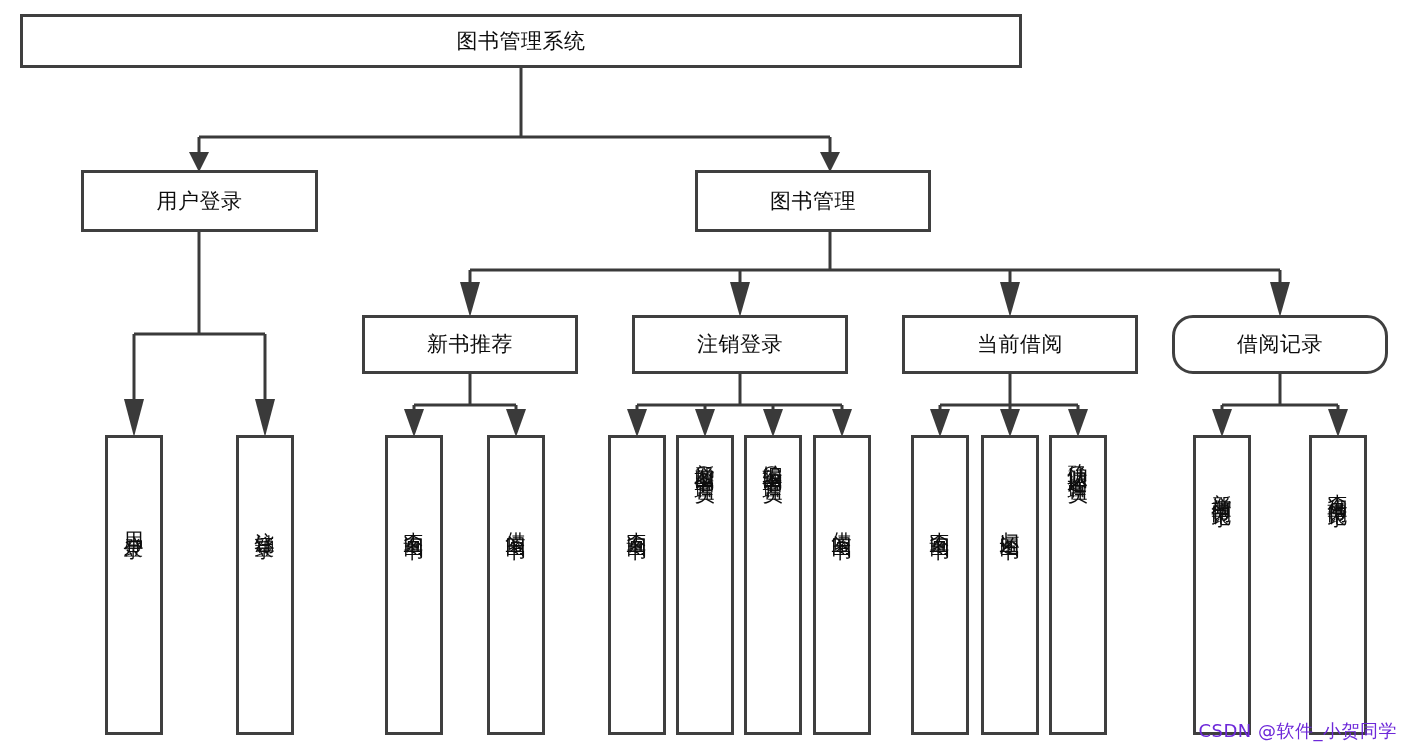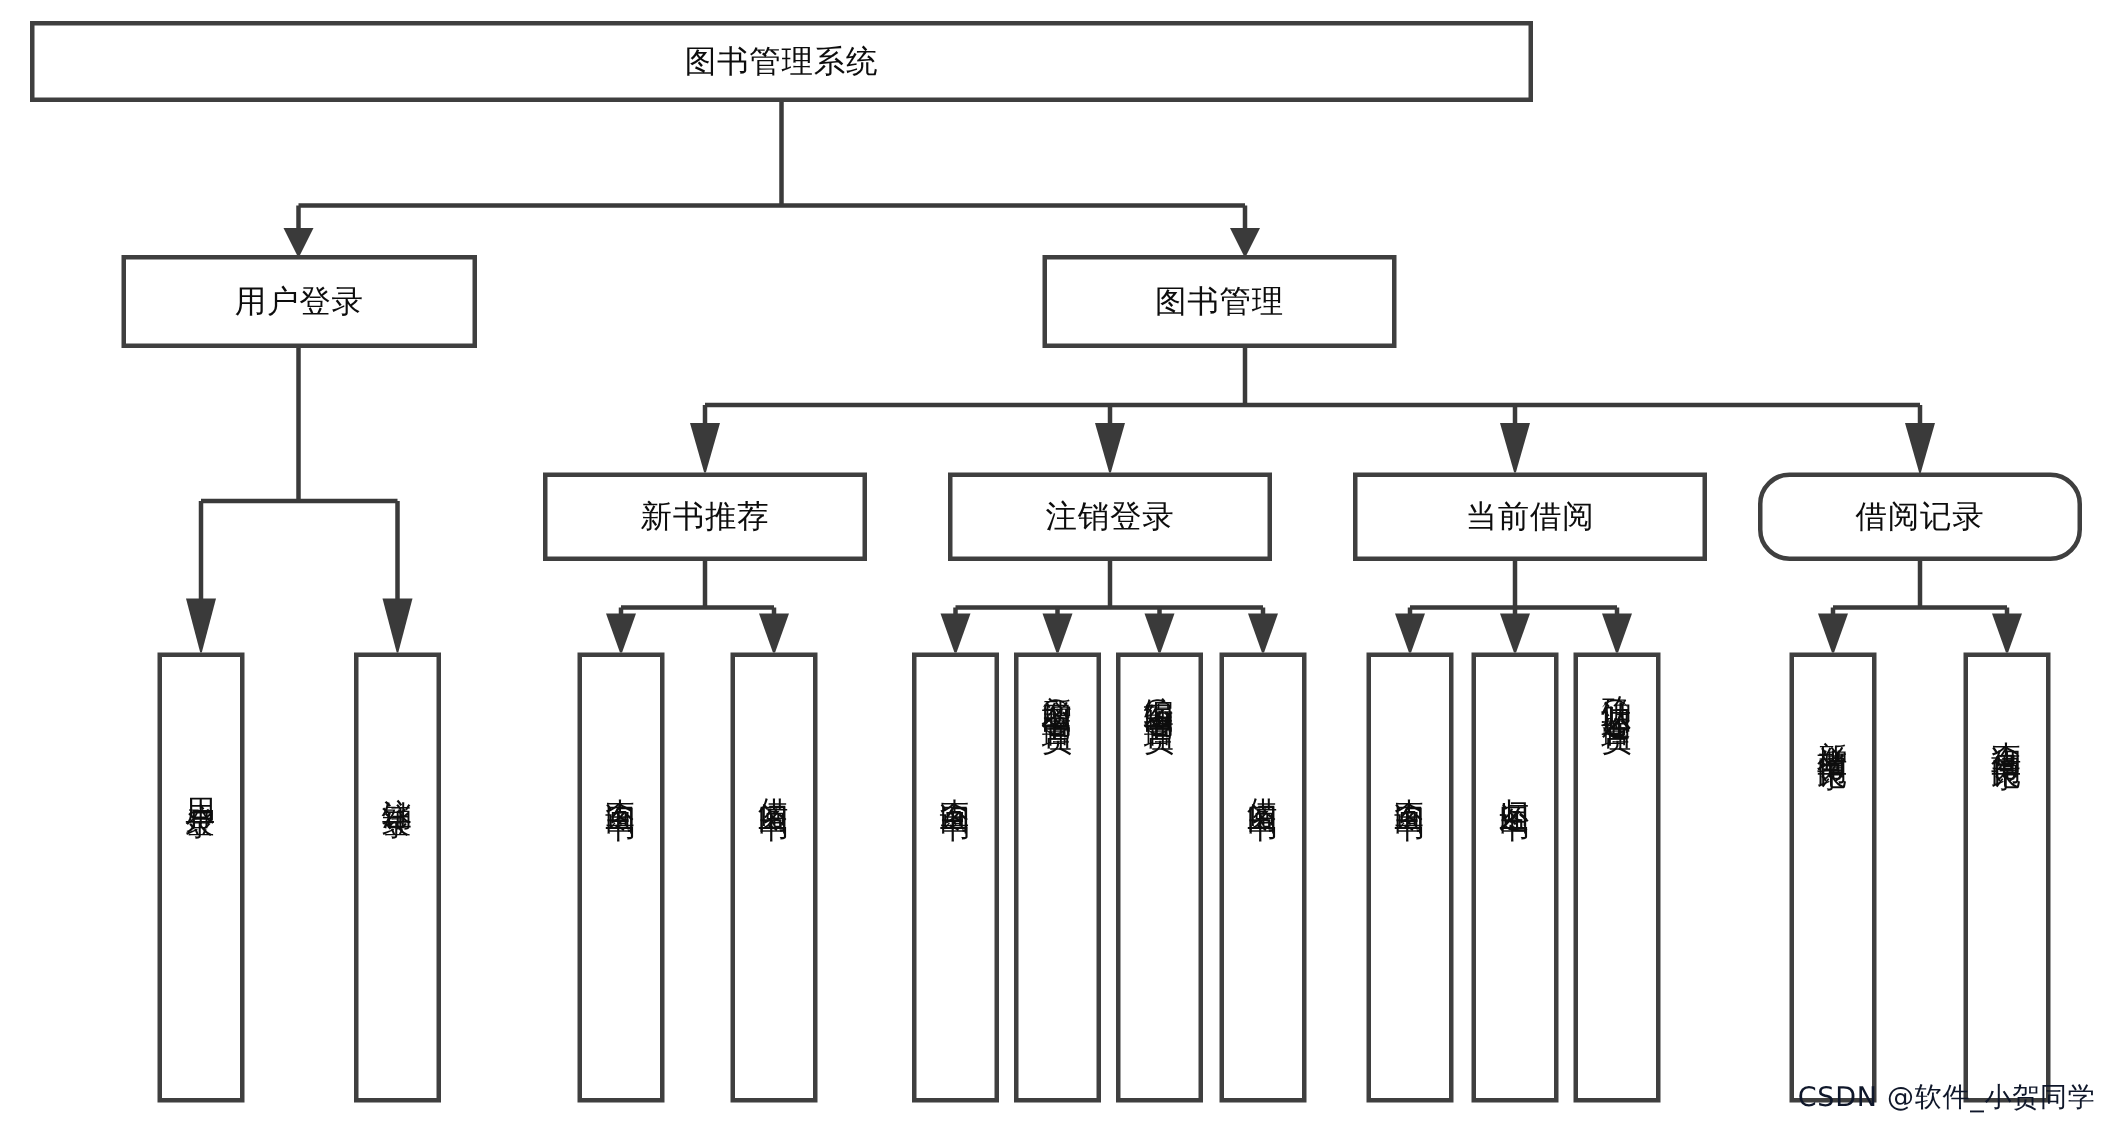--- a/index.html
+++ b/index.html
@@ -69,21 +69,21 @@
     font-size: 20px;
     letter-spacing: 3px;
     line-height: 1;
     white-space: nowrap;
   }
   #watermark {
     position: absolute;
     right: 8px;
     bottom: 4px;
     font-size: 18px;
-    color: #0f172a;
+    color: #6d28d9;
     white-space: nowrap;
     letter-spacing: 0.5px;
     pointer-events: none;
   }
 </style>
 </head>
 <body>
 
 <div id="canvas">
 

